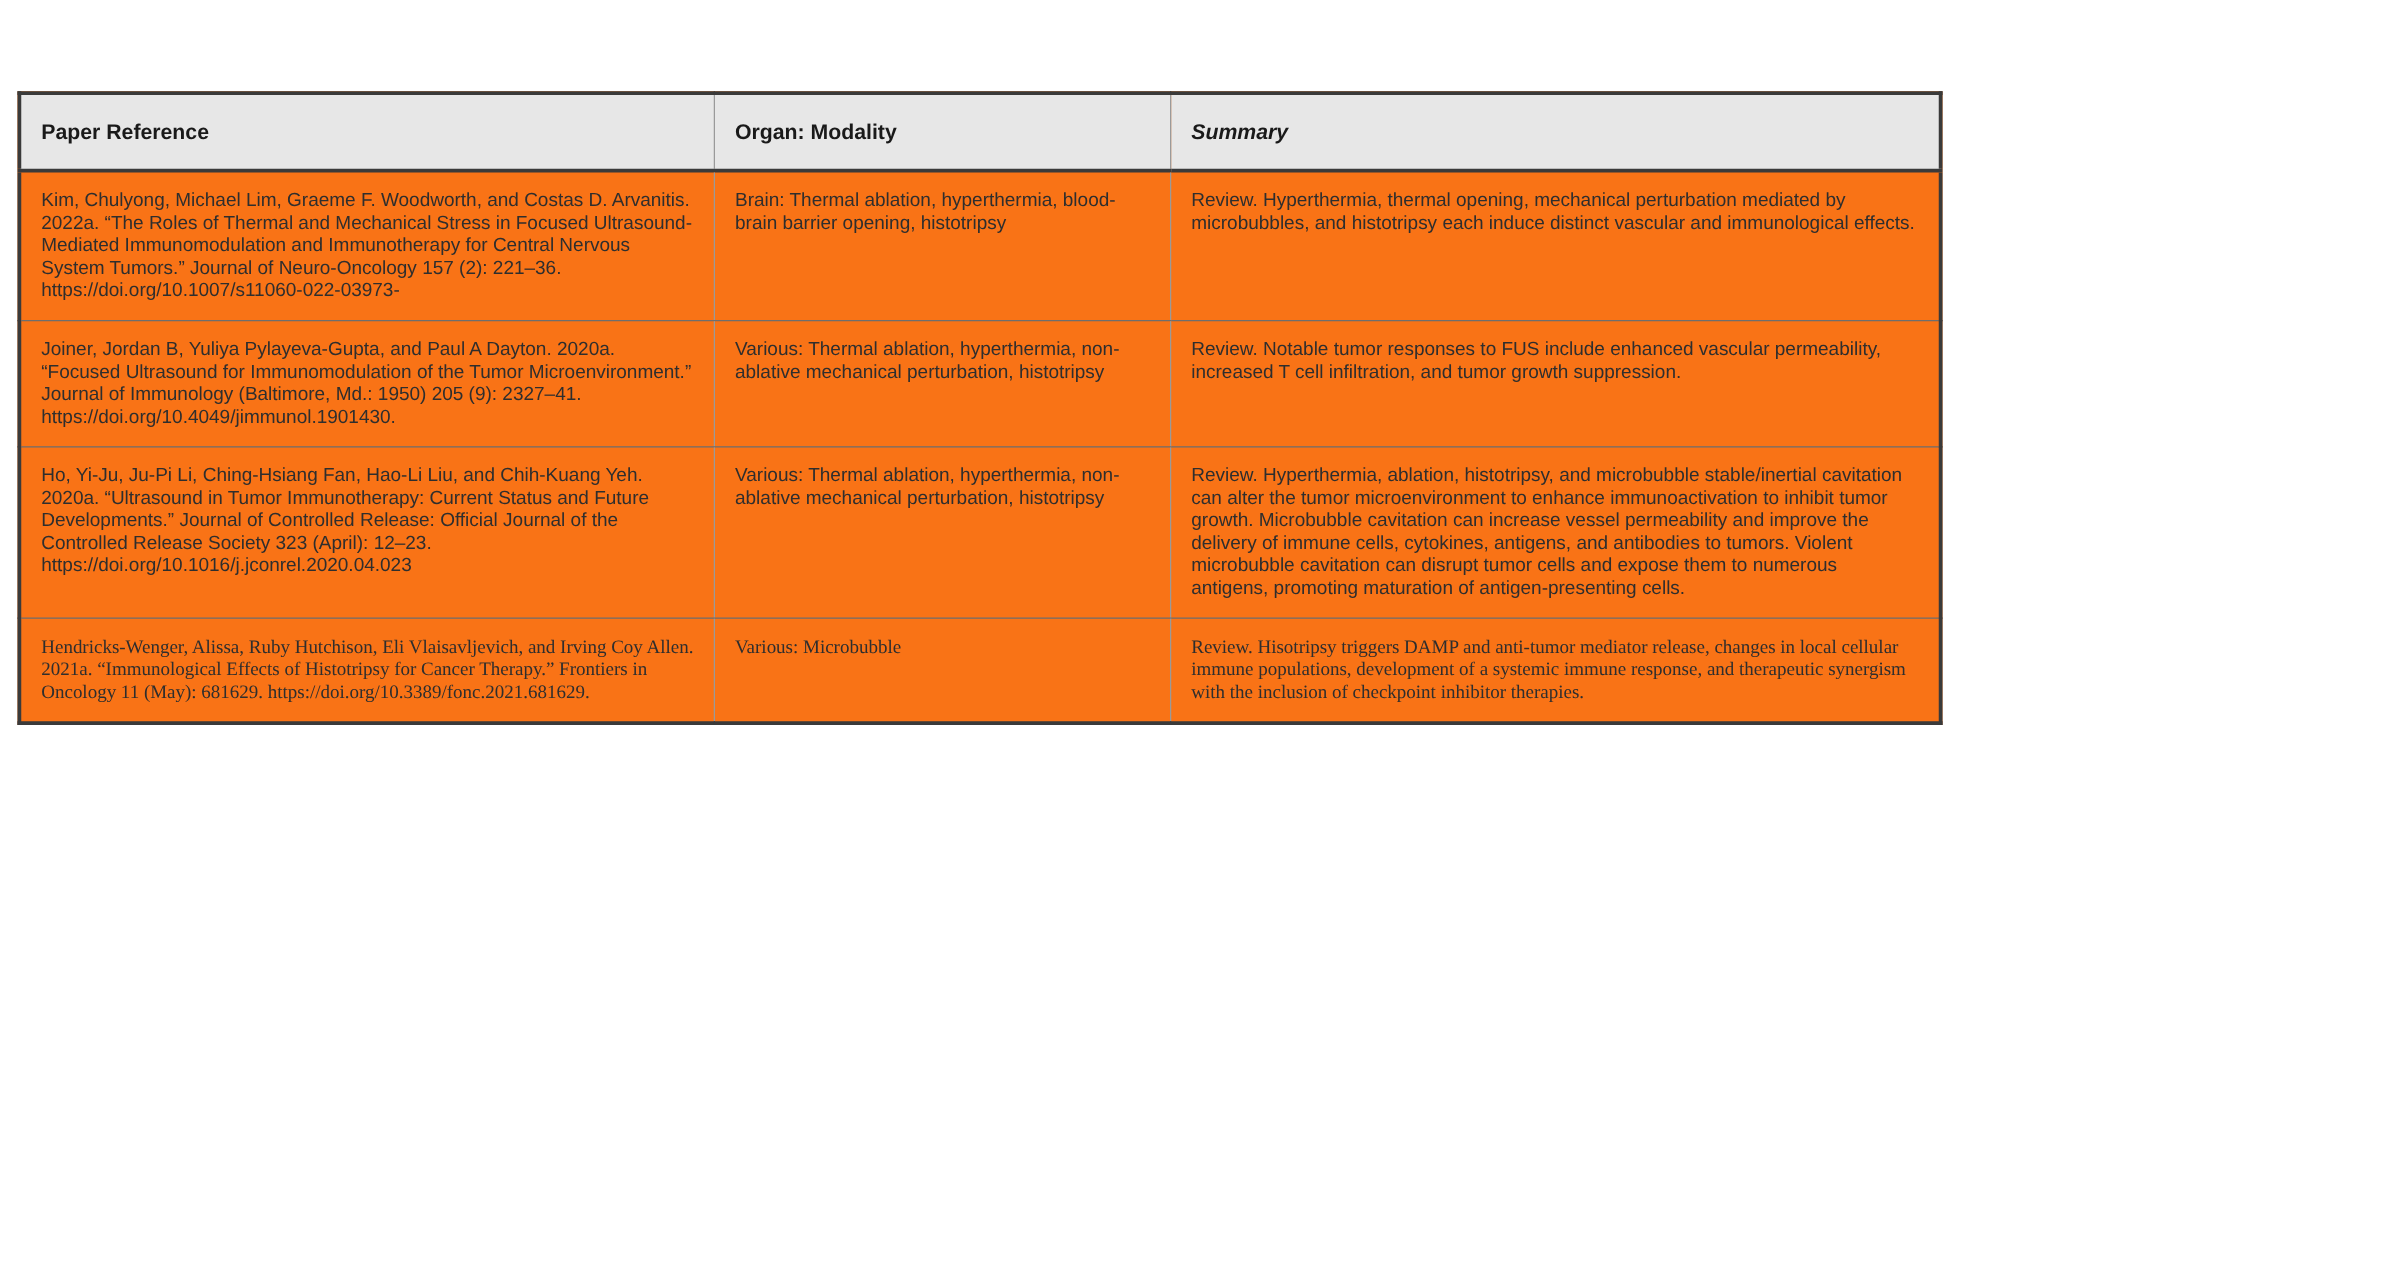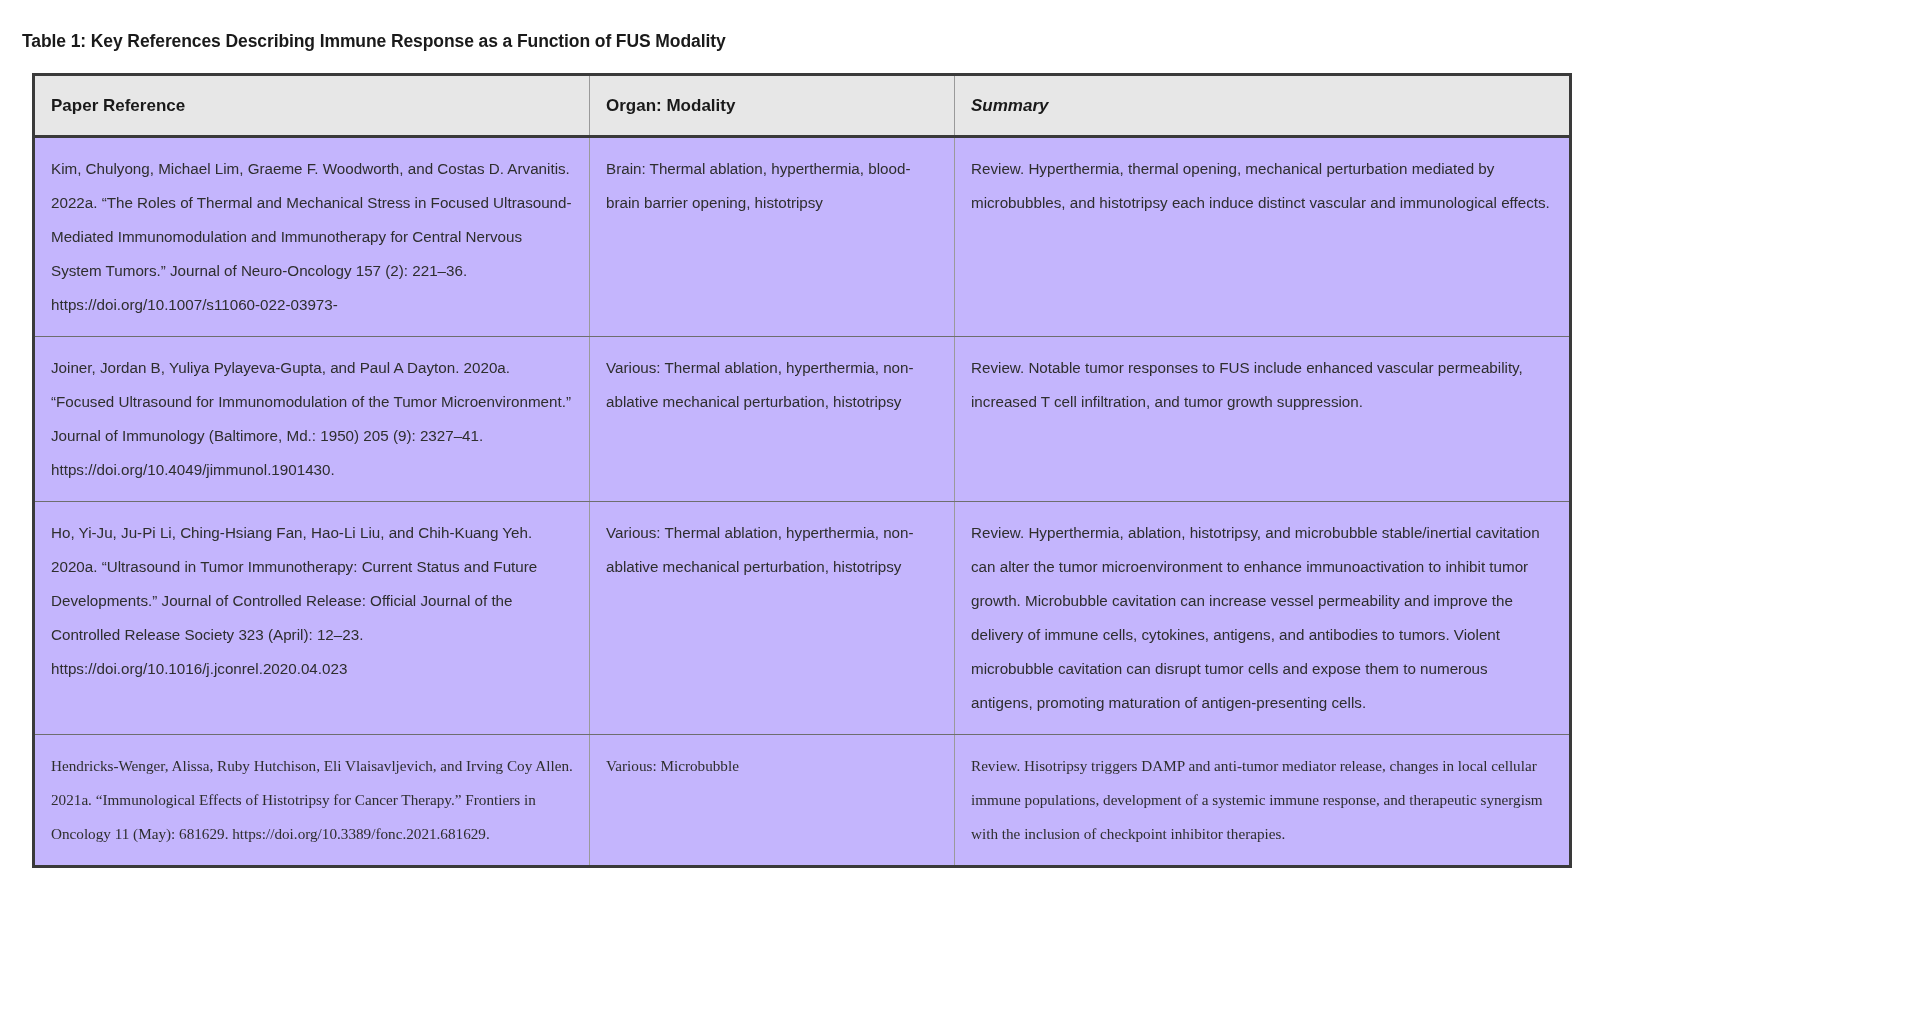--- a/index.html
+++ b/index.html
@@ -23,30 +23,30 @@
     left: 22px;
     top: 31px;
     font-size: 17.5px;
     font-weight: bold;
     color: #1a1a1a;
     letter-spacing: -0.1px;
     white-space: nowrap;
   }
   .ref-table {
     position: absolute;
-    left: 32px;
+    left: 14px;
     top: 73px;
     width: 1537px;
     border-collapse: collapse;
     table-layout: fixed;
     border-left: 3px solid #3a3a3a;
     border-right: 3px solid #3a3a3a;
     border-top: 3px solid #3a3a3a;
     border-bottom: 3px solid #3a3a3a;
-    background: #c4b5fd;
+    background: #f97316;
   }
   .ref-table col.c1 { width: 556px; }
   .ref-table col.c2 { width: 365px; }
   .ref-table col.c3 { width: 616px; }
 
   .ref-table thead th {
     background: #e7e7e7;
     font-size: 17px;
     font-weight: bold;
     color: #1a1a1a;
@@ -55,38 +55,37 @@
     height: 62px;
     padding: 0 0 0 16px;
     border-bottom: 3px solid #3a3a3a;
     border-right: 1px solid #9a9a9a;
   }
   .ref-table thead th:last-child { border-right: none; font-style: italic; }
 
   .ref-table tbody td {
     font-size: 15.2px;
     color: #2e2e2e;
-    line-height: 34px;
+    line-height: 18px;
     vertical-align: top;
     padding: 14px 16px 14px 16px;
     border-right: 1px solid #9a9a9a;
     border-bottom: 1.5px solid #6e6e6e;
   }
   .ref-table tbody td:last-child { border-right: none; }
   .ref-table tbody tr:last-child td { border-bottom: none; font-family: Liberation Serif, serif; }
 
   .cell-text { display: block; white-space: pre-line; }
   .pad-bottom-row td { padding-bottom: 46px; }
 </style>
 </head>
 <body>
 
 <div class="page">
 
-  <div class="table-caption">Table 1: Key References Describing Immune Response as a Function of FUS Modality</div>
 
   <table class="ref-table">
     <colgroup>
       <col class="c1">
         <col class="c2">
         <col class="c3">
     </colgroup>
     <thead>
       <tr>
         <th>Paper Reference</th>

